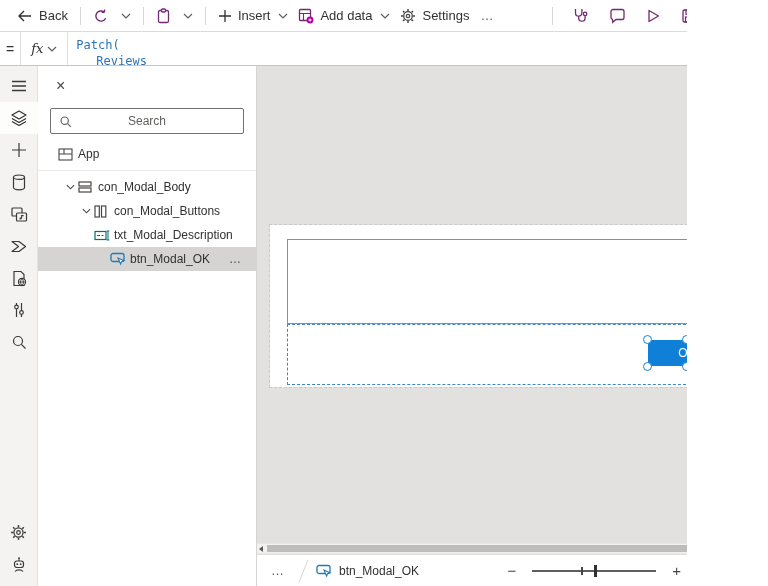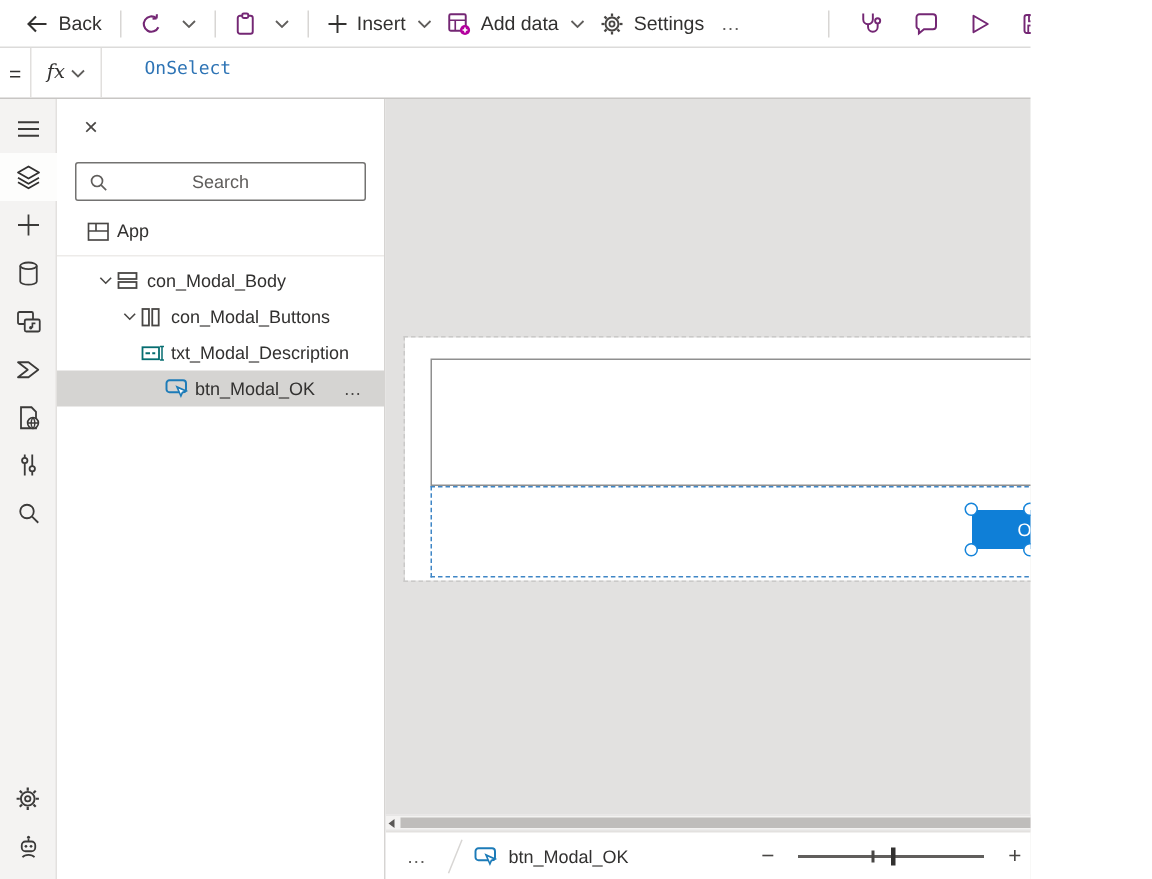--- a/index.html
+++ b/index.html
@@ -226,21 +226,22 @@
 
   <div class="formula-bar">
     <div class="equals">=</div>
     <div class="fx-box">
       <span class="fx-label">fx</span>
       <svg width="10" height="6" viewBox="0 0 10 6">
           <path d="M1 1 L5 5 L9 1" fill="none" stroke="#605e5c" stroke-width="1.2"></path>
         </svg>
     </div>
     <div class="formula-text">
-      <div class="formula-line2">OnSelect</div>
+      <div>Patch(</div>
+      <div class="formula-line2">Reviews</div>
     </div>
   </div>
 
   <div class="main">
 
     <div class="rail">
       <div class="rail-item">
         <span>
           <svg width="16" height="12" viewBox="0 0 16 12">
               <path d="M1 1.5 H15 M1 6 H15 M1 10.5 H15" stroke="#3b3a39" stroke-width="1.4"></path>

